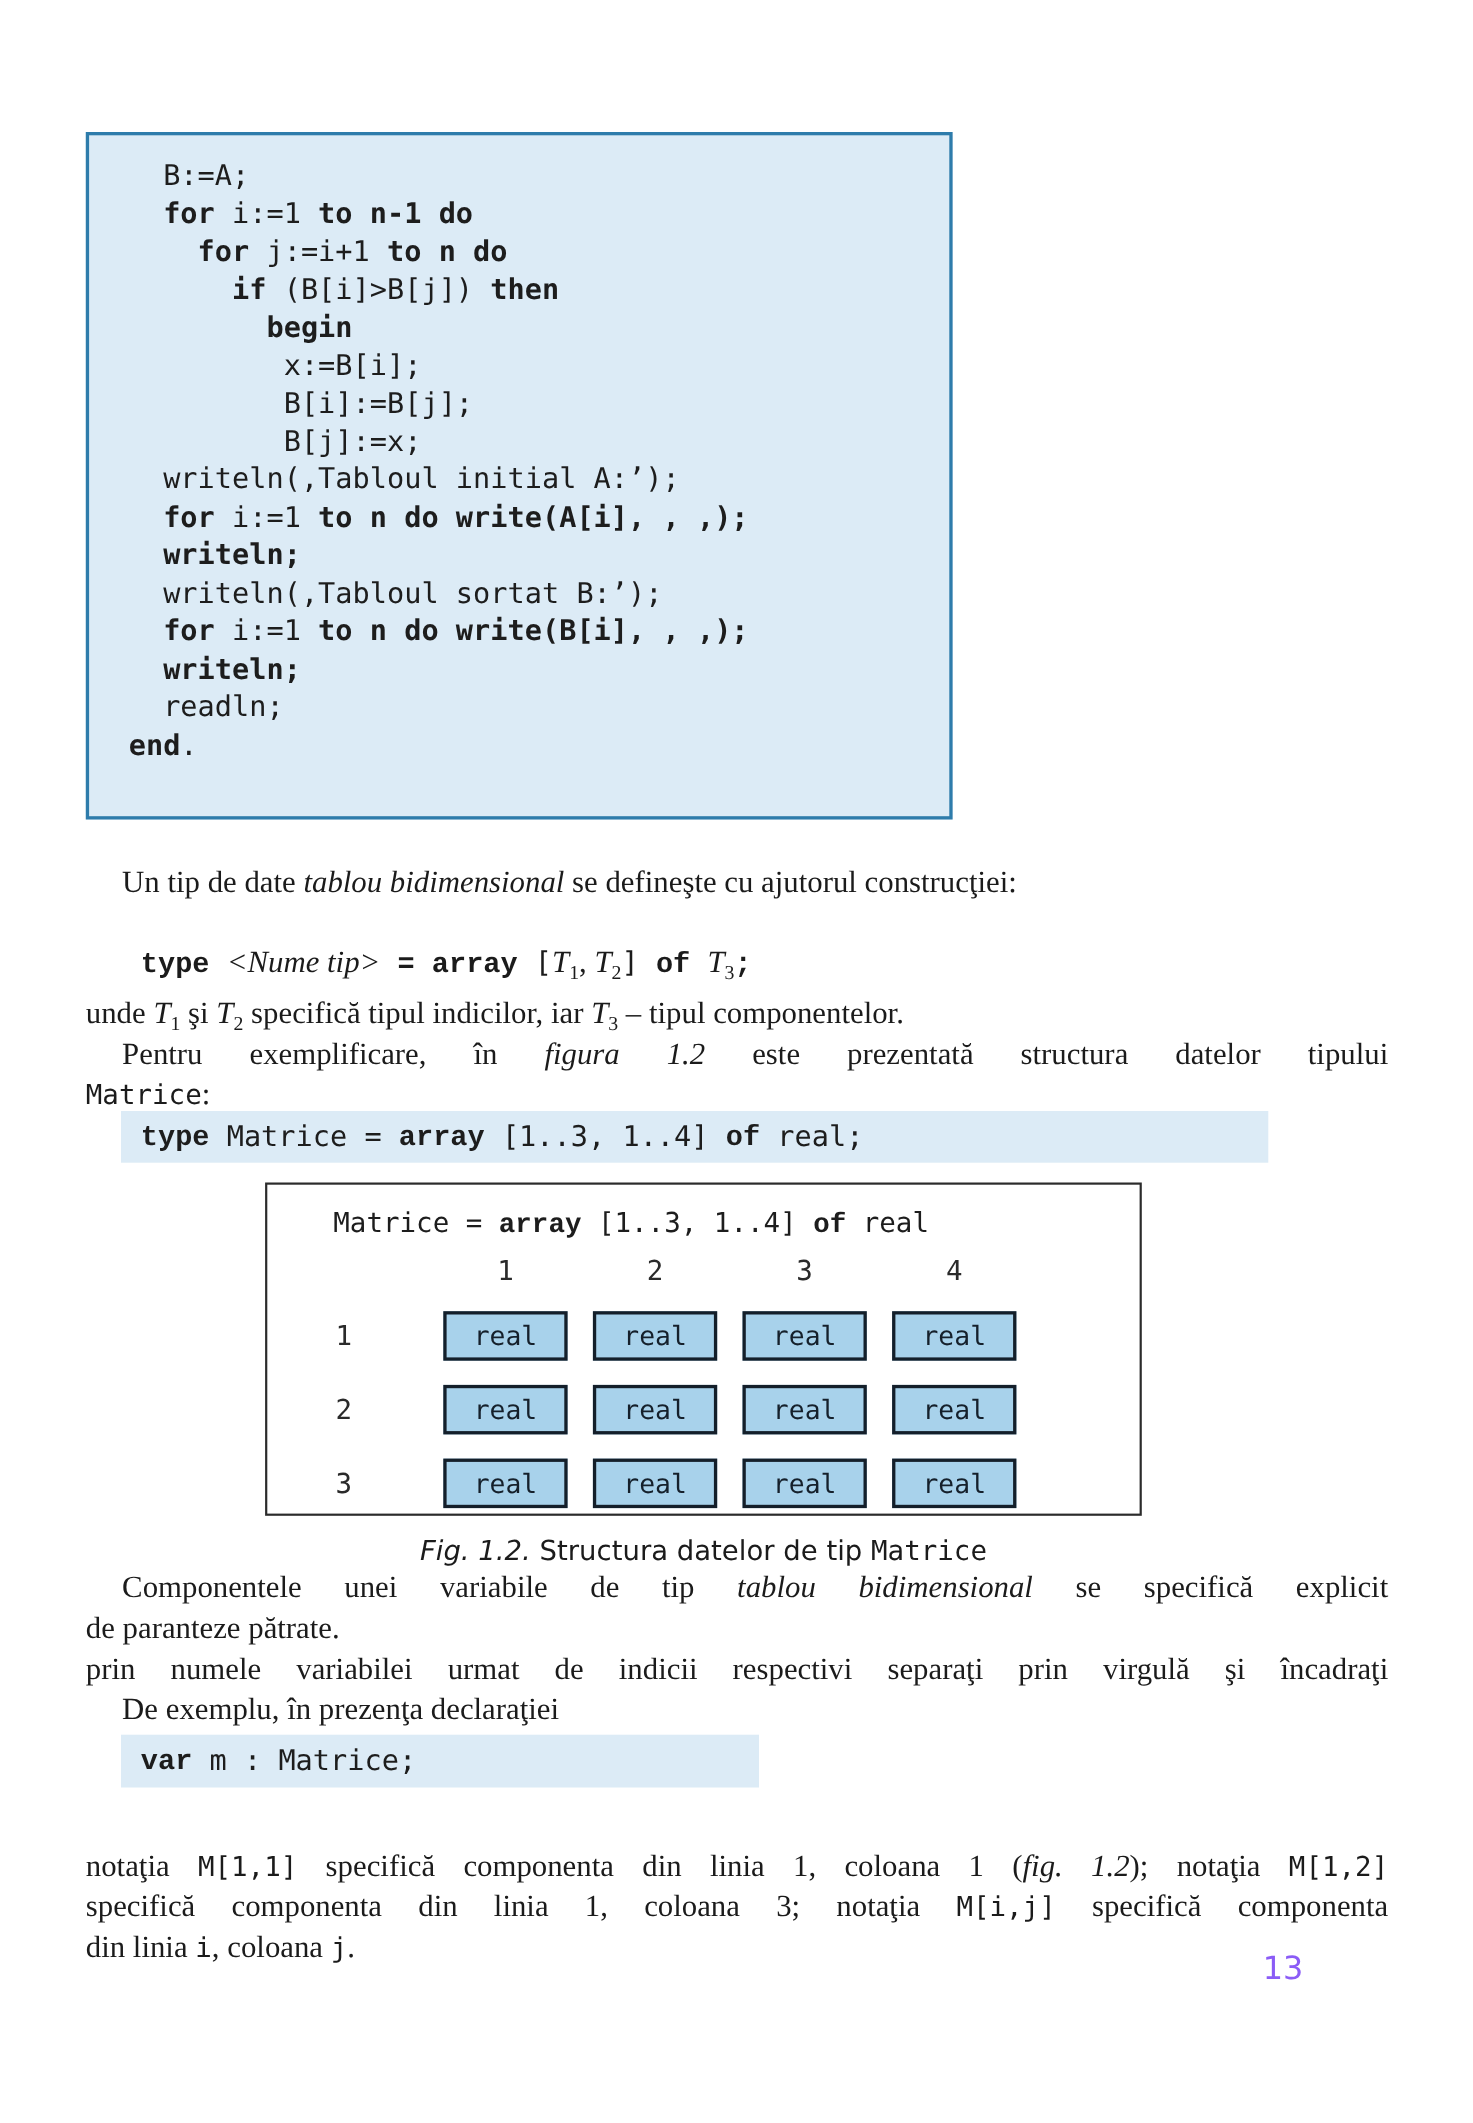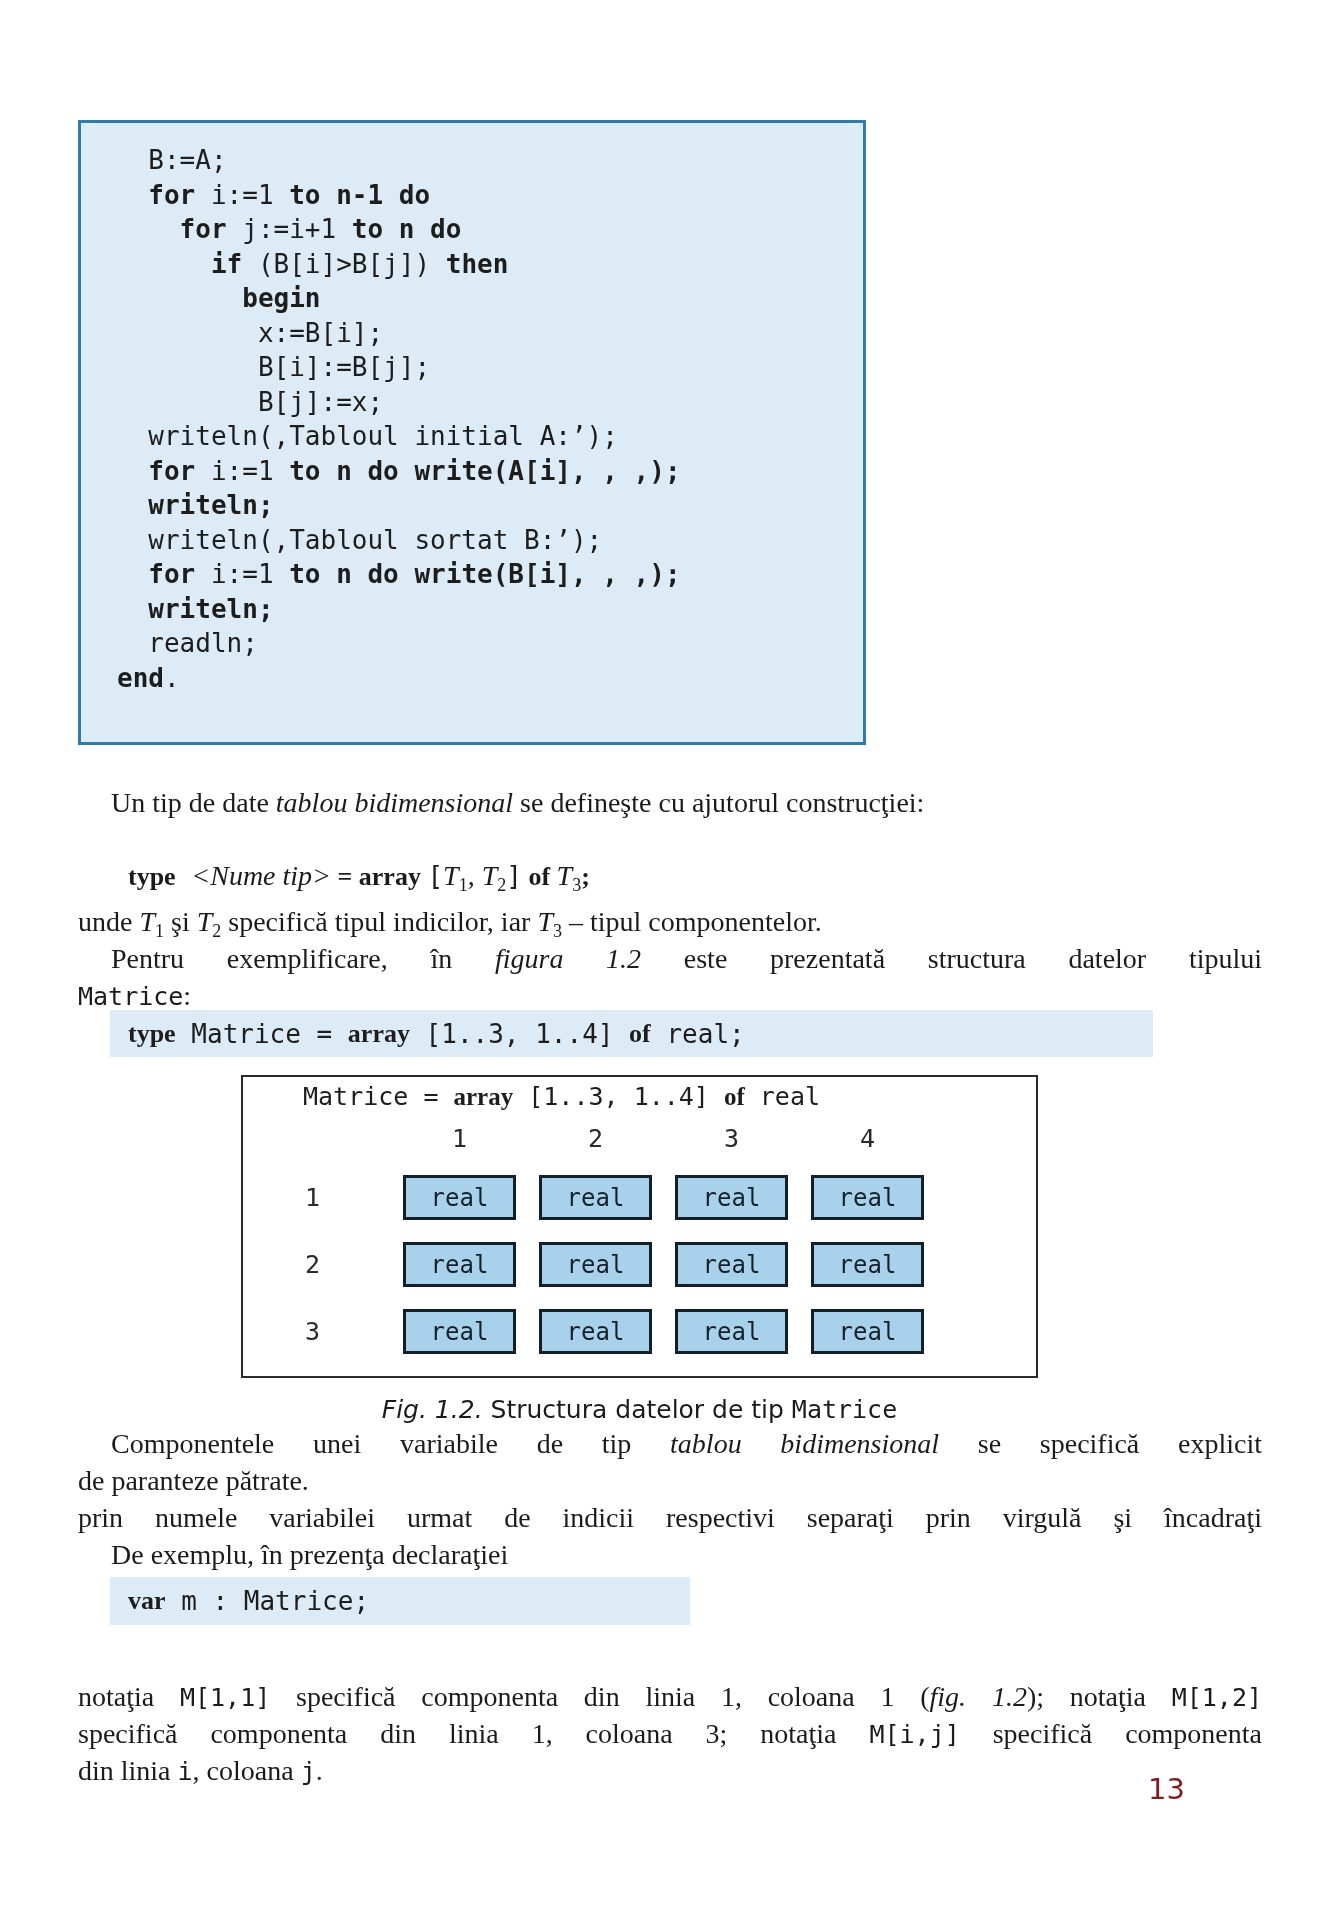--- a/index.html
+++ b/index.html
@@ -6,21 +6,21 @@
   html,body { background:#ffffff; }
   body {
     width:1339px; height:1930px; position:relative; overflow:hidden;
     color:#1b1b1b; font-family:"Liberation Serif", serif;
   }
   
   .sr { font-family:"Liberation Serif", serif; }
   .si { font-family:"Liberation Serif", serif; font-style:italic; }
   .sub{ font-family:"Liberation Serif", serif; font-size:18px; vertical-align:-6px; }
   .m  { font-family:"DejaVu Sans Mono", monospace; font-size:25px; }
-  .mb { font-family:Liberation Serif, serif; font-size:25px; font-weight:bold; }
+  .mb { font-family:Liberation Mono, monospace; font-size:25px; font-weight:bold; }
   .fr { font-family:"DejaVu Sans", sans-serif; }
   .fi { font-family:"DejaVu Sans", sans-serif; font-style:italic; }
   .c  { }
   .cb { font-weight:bold; }
   .mono26 .m, .mono26 .mb { font-size:26px; }
 
   
   .codeblock {
     position:absolute; left:78px; top:120px; width:788px; height:625px;
     background:var(--code-bg,#dcebf6);
@@ -48,21 +48,21 @@
   }
   #bar-type { left:110px; top:1010px; width:1043px; height:47px; }
   #bar-var  { left:110px; top:1577px; width:580px;  height:48px; }
 
   
   #figure {
     position:absolute; left:241px; top:1075px; width:797px; height:303px;
     border:2px solid #2b2b2b; background:#ffffff;
   }
   .fig-title {
-    margin:4px 0 0 60px; font-family:"DejaVu Sans Mono", monospace;
+    margin:20px 0 0 60px; font-family:"DejaVu Sans Mono", monospace;
     font-size:26px; white-space:pre; color:#1d1d1d;
   }
   .fig-grid {
     display:grid; margin:10px 0 0 14px;
     grid-template-columns:123px repeat(4,113px);
     grid-template-rows:32px repeat(3,45px);
     column-gap:23px; row-gap:22px;
   }
   .fig-colhead {
     font-family:"DejaVu Sans Mono", monospace; font-size:25px;
@@ -80,21 +80,21 @@
   }
 
   #caption {
     position:absolute; left:241px; top:1394px; width:797px;
     text-align:center; font-size:25px; height:32px; line-height:32px;
   }
   #caption .m { font-size:25px; }
 
   #pagenum {
     position:absolute; left:1148px; top:1772px;
-    font-family:"DejaVu Sans", sans-serif; font-size:29px; color:#7f1d1d;
+    font-family:"DejaVu Sans", sans-serif; font-size:29px; color:#8b5cf6;
   }
 </style>
 </head>
 <body>
 
 <div class="codeblock">
     <div class="code-line"><span class="c">  B:=A;</span></div>
     <div class="code-line"><span class="cb">  for</span><span class="c"> i:=1 </span><span class="cb">to n-1 do</span></div>
     <div class="code-line"><span class="cb">    for</span><span class="c"> j:=i+1 </span><span class="cb">to n do</span></div>
     <div class="code-line"><span class="cb">      if</span><span class="c"> (B[i]&gt;B[j]) </span><span class="cb">then</span></div>

